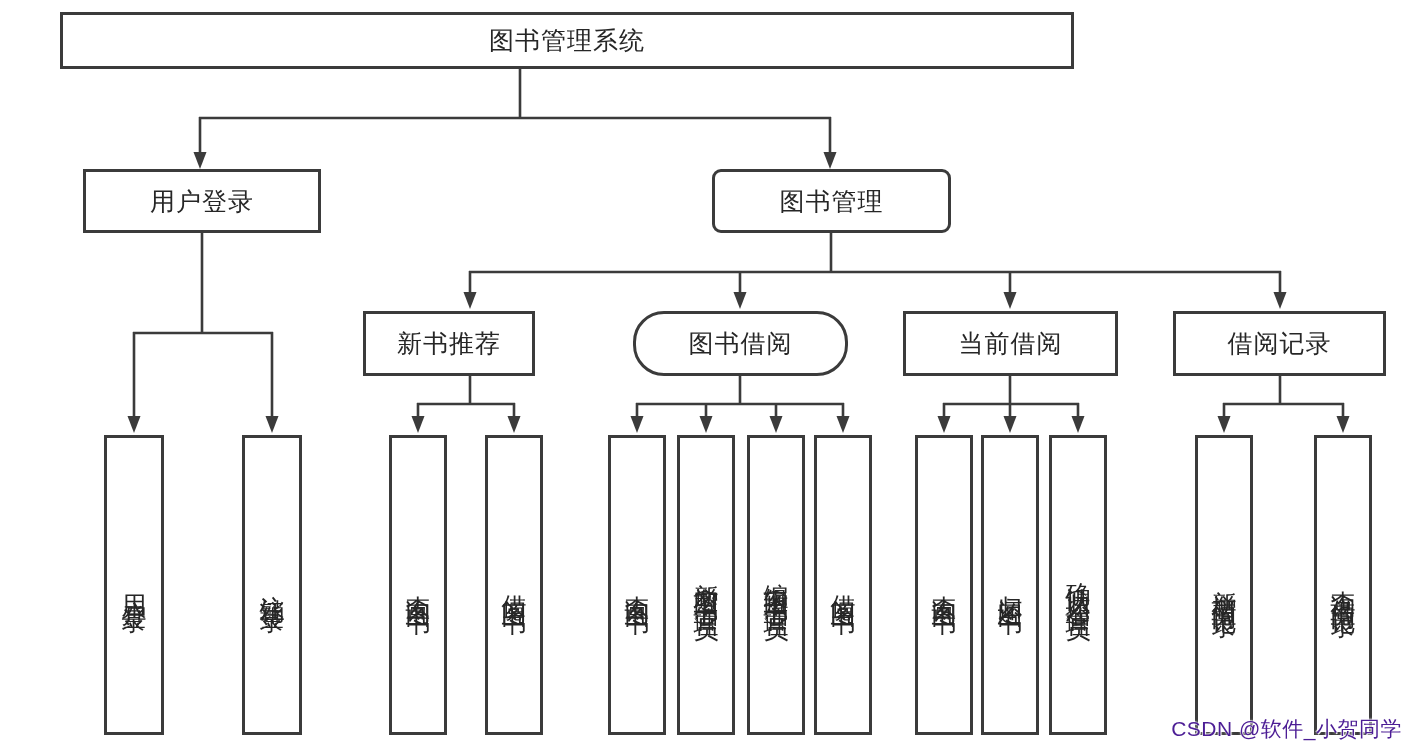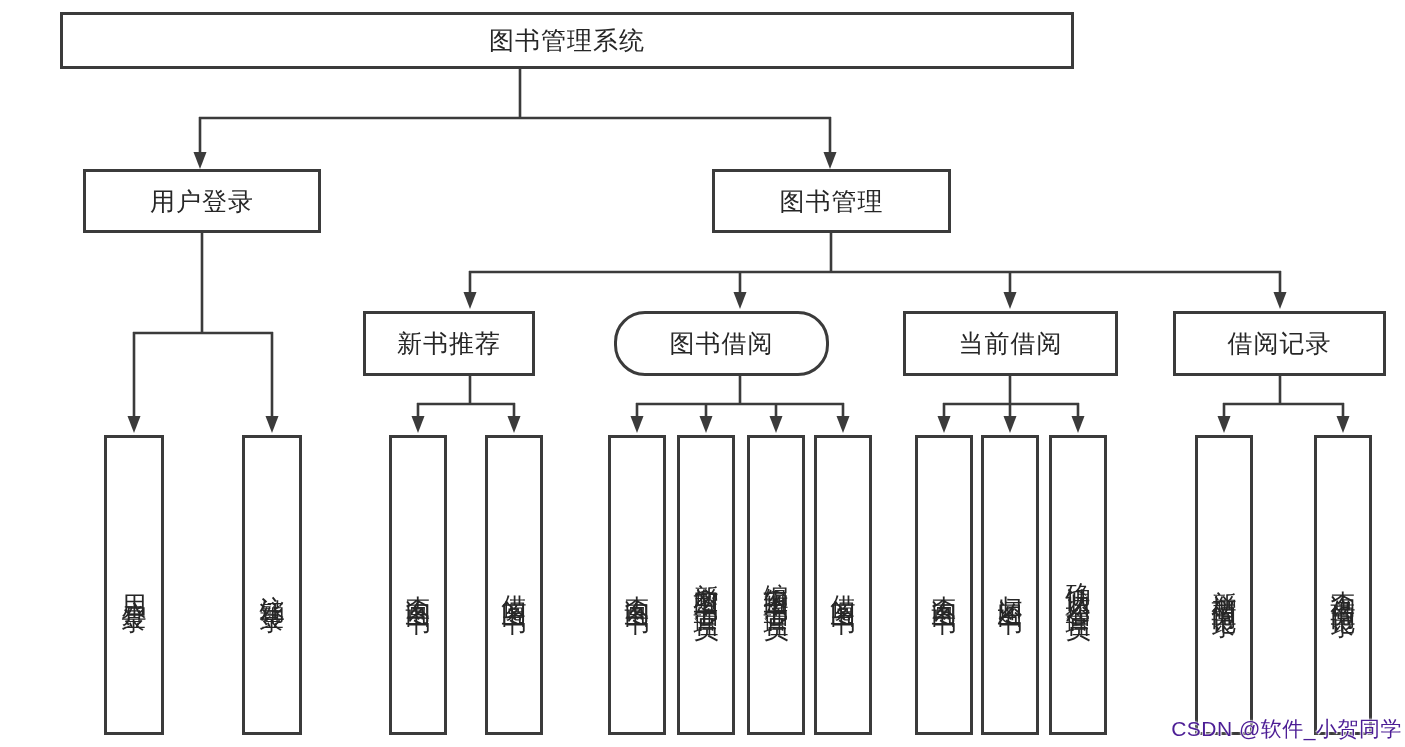--- a/index.html
+++ b/index.html
@@ -96,28 +96,28 @@
     </g>
   </svg>
 
   <div class="node h-node" style="left:14px; top:12px; width:1014px; height:57px;margin-left:46px;">
     <span>图书管理系统</span>
   </div>
 
   <div class="node h-node" style="left:83px; top:169px; width:238px; height:64px;">
     <span>用户登录</span>
   </div>
-  <div class="node h-node" style="left:712px; top:169px; width:239px; height:64px;">
+  <div class="node h-node" style="left:712px; top:169px; width:239px; height:64px;border-radius:9px;">
     <span>图书管理</span>
   </div>
 
   <div class="node h-node" style="left:363px; top:311px; width:172px; height:65px;">
     <span>新书推荐</span>
   </div>
-  <div class="node h-node" style="left:614px; top:311px; width:215px; height:65px;border-radius:31px;">
+  <div class="node h-node" style="left:633px; top:311px; width:215px; height:65px;border-radius:31px;">
     <span>图书借阅</span>
   </div>
   <div class="node h-node" style="left:903px; top:311px; width:215px; height:65px;">
     <span>当前借阅</span>
   </div>
   <div class="node h-node" style="left:1173px; top:311px; width:213px; height:65px;">
     <span>借阅记录</span>
   </div>
 
   <div class="node v-node" style="left:104px; top:435px; width:60px; height:300px;">

